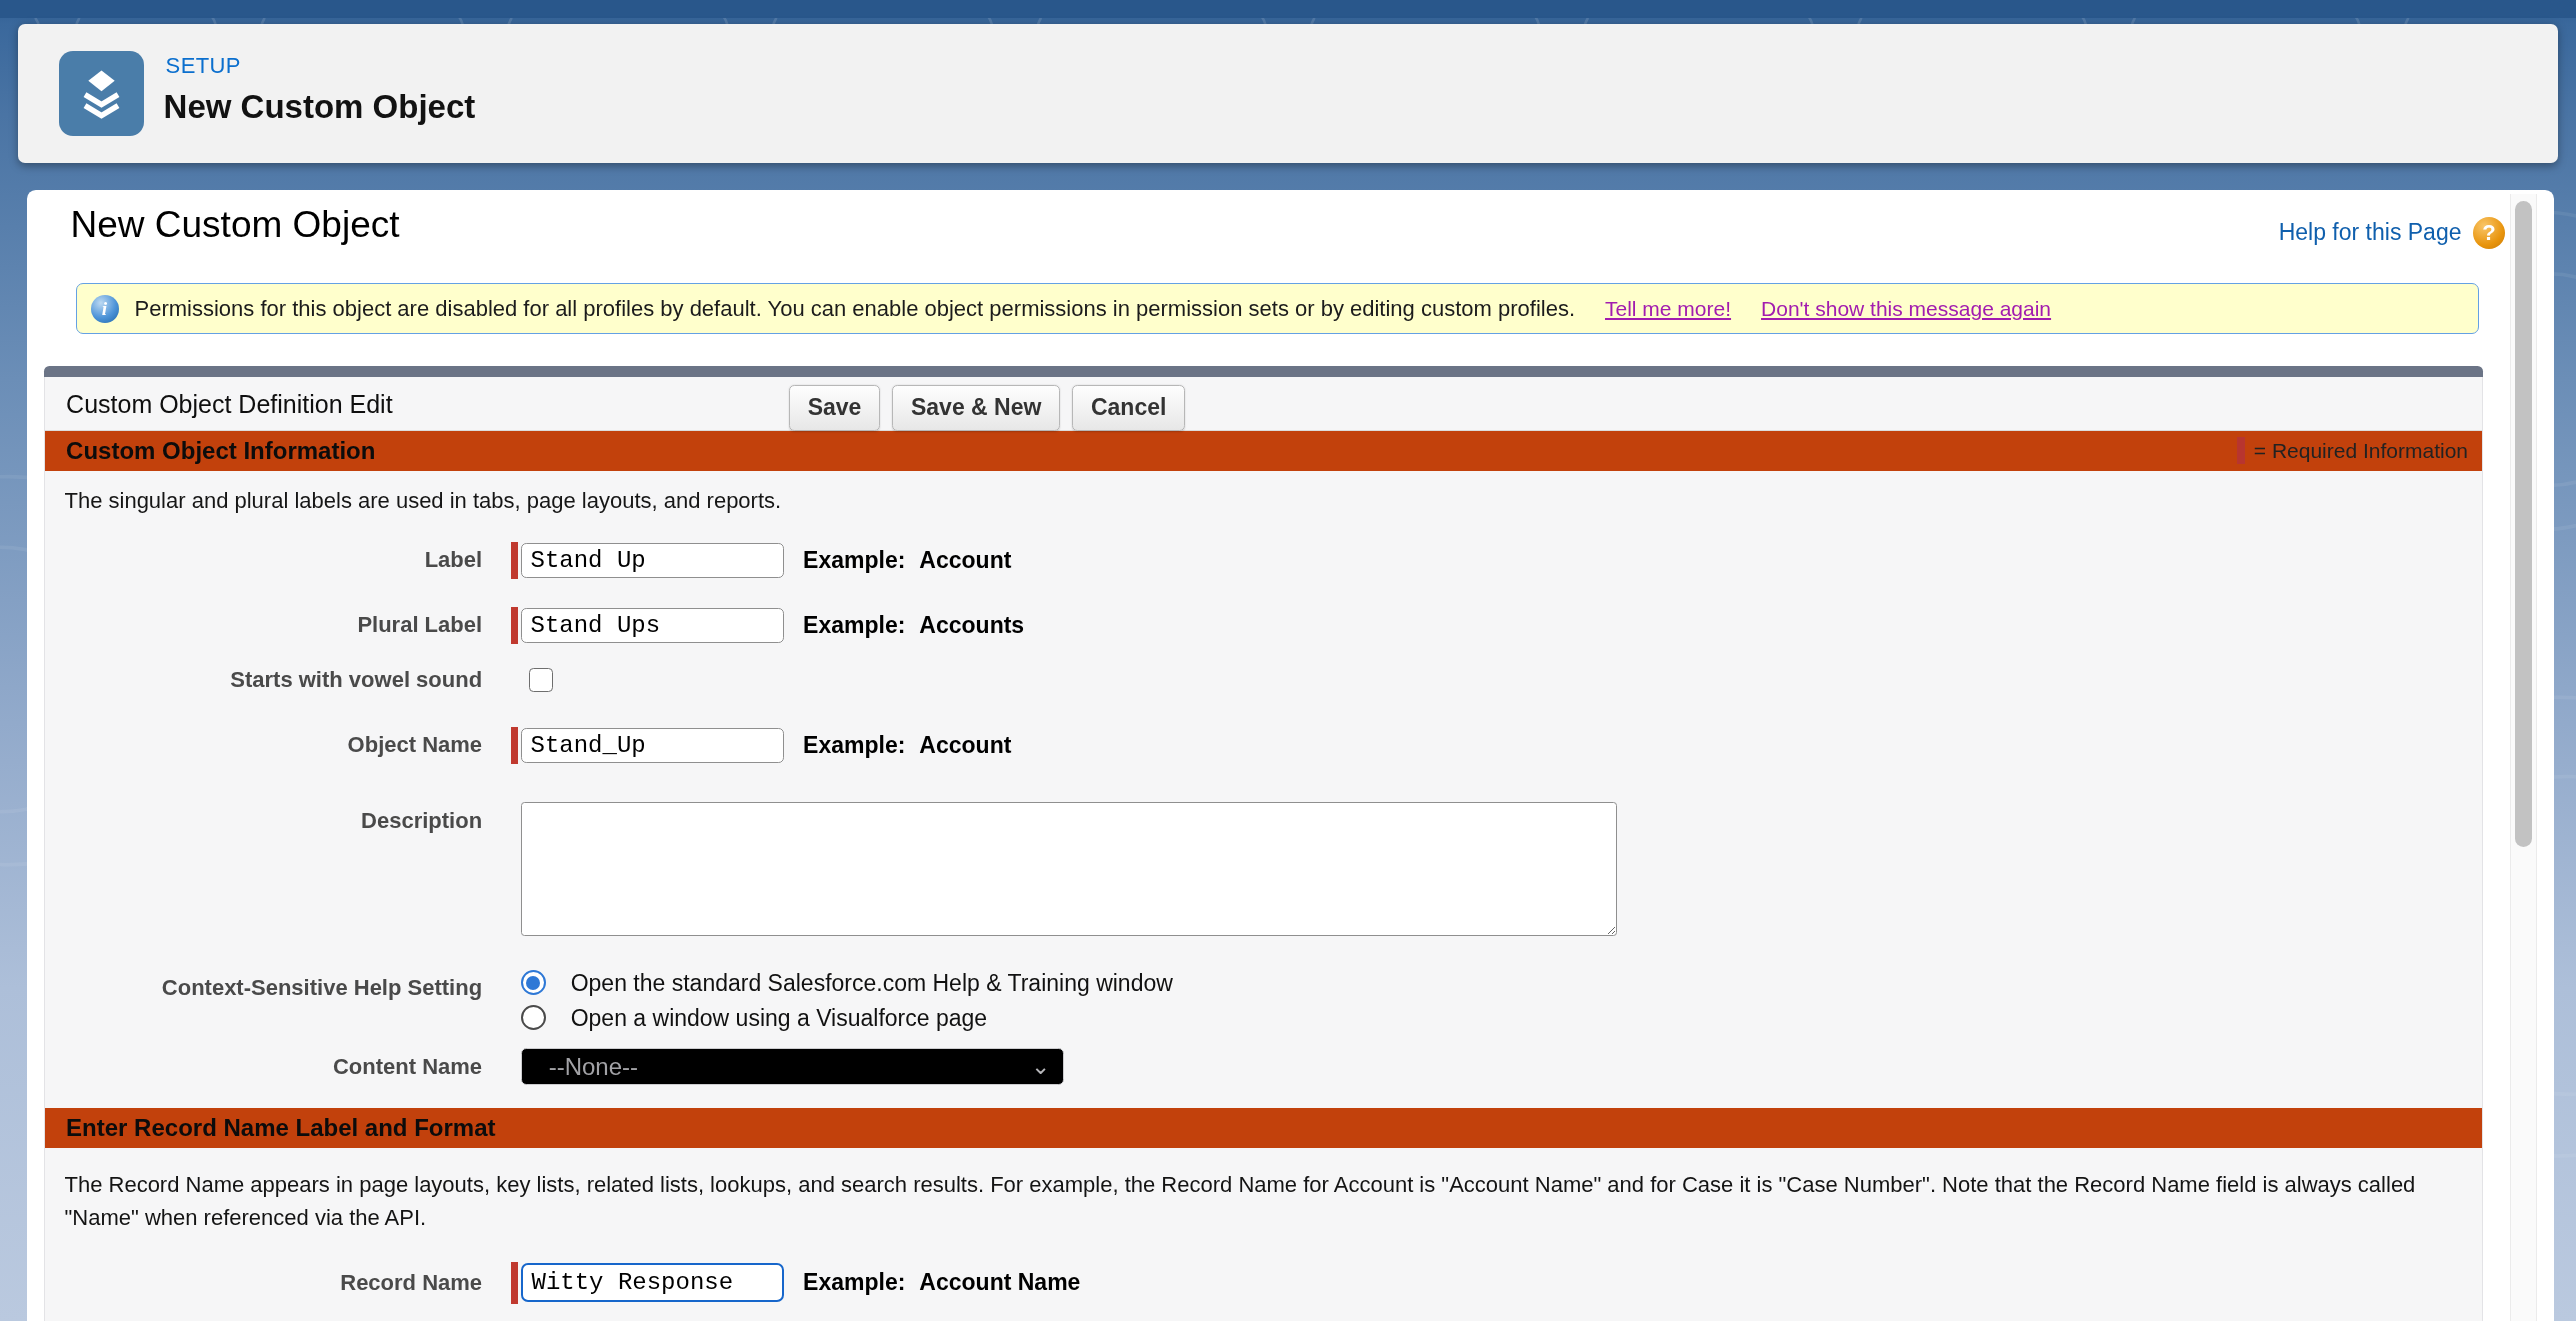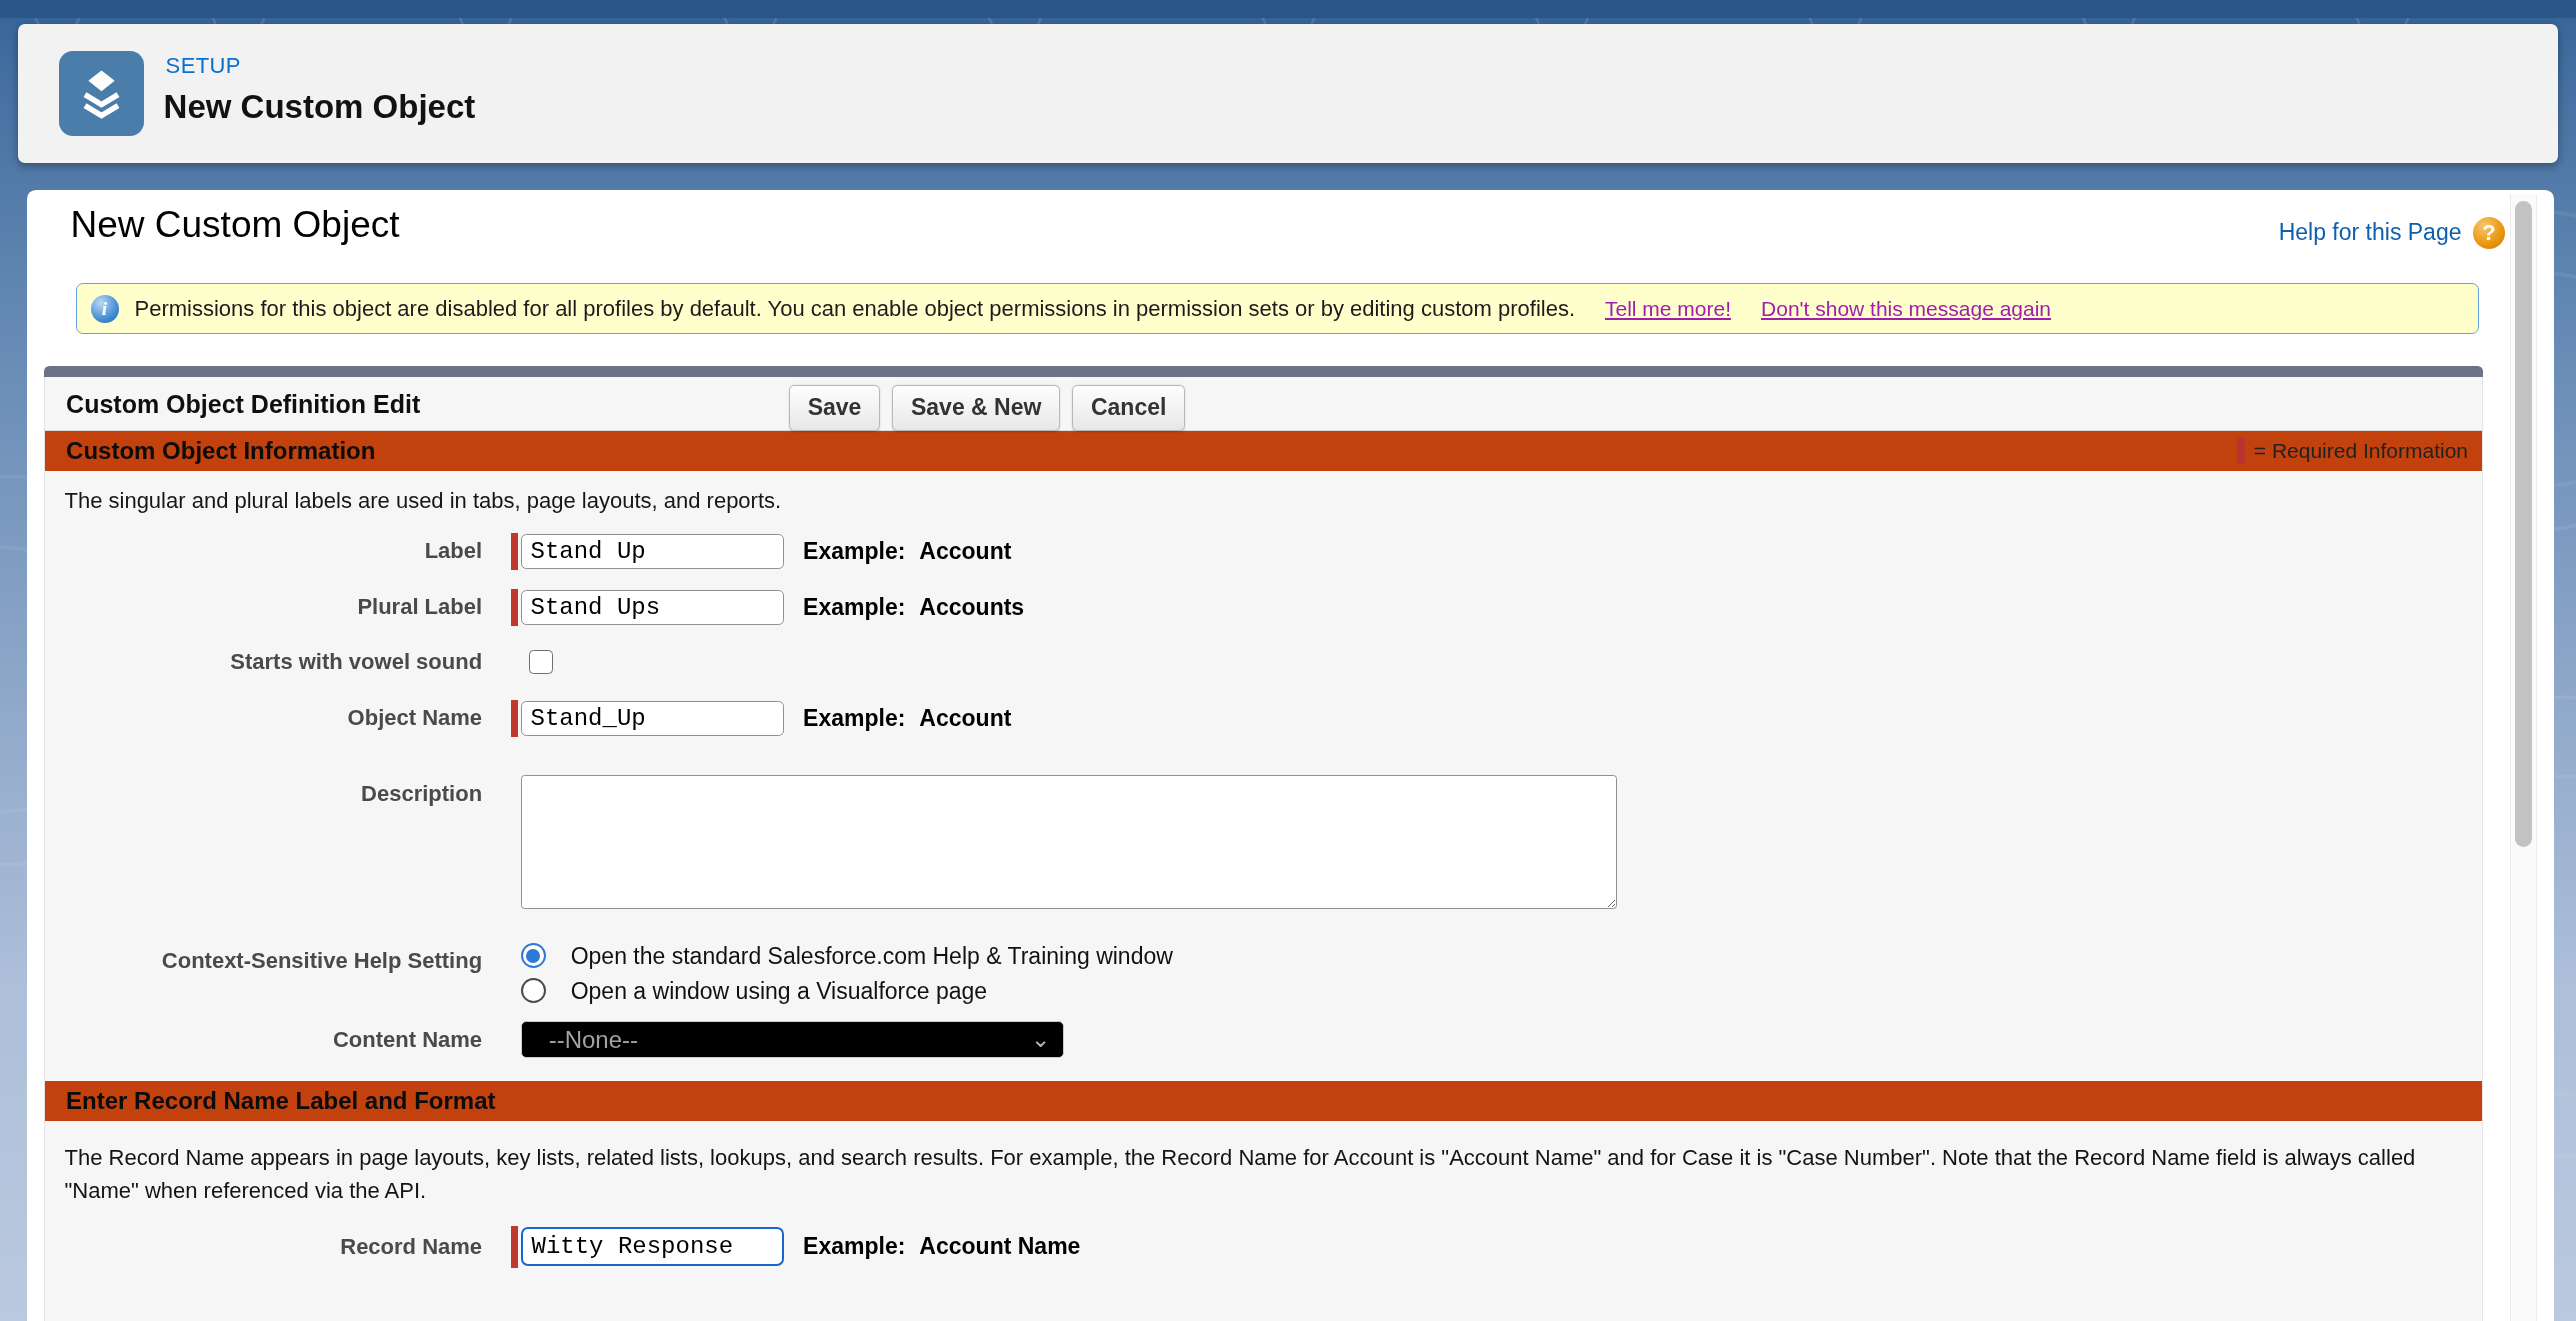--- a/index.html
+++ b/index.html
@@ -42,40 +42,40 @@
     color:#fff; font-size:19.4px; font-weight:700; font-style:italic; font-family:"Liberation Serif", serif;
     display:flex; align-items:center; justify-content:center; margin-right:16px; }
   .notice-text { font-size:22px; color:#1c1c1c; white-space:nowrap; }
   .notice-link { font-size:21px; color:#a21caf; margin-left:30px; text-decoration:underline; white-space:nowrap; cursor:pointer; }
 
   
   .editor-card { position:absolute; left:17.6px; right:71px; top:176px; bottom:-1.8px; }
   .top-strip { height:10.6px; background:#6b7486; border-radius:5.3px 5.3px 0 0; }
   .action-row { position:relative; height:54px; background:#f6f6f7;
     border-bottom:0.9px solid #dcdcdc; border-left:0.9px solid #e3e3e6; border-right:0.9px solid #e3e3e6; }
-  .editor-title { position:absolute; left:21px; top:13.2px; font-size:25px; font-weight:700; color:#0f0f0f; }
+  .editor-title { position:absolute; left:21px; top:13.2px; font-size:25px; font-weight:400; color:#0f0f0f; }
   .btn-group { position:absolute; left:744px; top:8px; display:flex; gap:12.4px; }
   .btn { height:46px; padding:0 17.6px; border:0.9px solid #b7b7b7; border-radius:5.3px;
     background:linear-gradient(#fefefe,#e7e7e7); font-size:23px; font-weight:700; color:#333;
     display:flex; align-items:center; cursor:pointer; box-shadow:0 0.9px 1.8px rgba(0,0,0,.18); font-family:inherit; }
 
   .section-bar { height:40px; background:#c2410c; display:flex; align-items:center;
     border-left:0.9px solid #e3e3e6; border-right:0.9px solid #e3e3e6; }
   .section-title { font-size:24px; font-weight:700; color:#0c0c0c; margin-left:21px; }
   .req-legend { margin-left:auto; margin-right:14px; display:flex; align-items:center; gap:8.8px; }
   .req-box { width:8px; height:26.5px; background:#b8352f; }
   .req-legend-text { font-size:21px; color:#222; }
 
   .form-body { background:#f6f6f7; border-left:0.9px solid #e3e3e6; border-right:0.9px solid #e3e3e6; padding:3.5px 0 23px 0; }
   .form-body.last { min-height:229px; }
   .helper { font-size:22px; color:#161616; margin:14px 0 5.3px 19.4px; }
   .helper.gap { margin-top:41px; }
   .para { font-size:22px; color:#141414; margin:16px 49px 7px 19.4px; line-height:1.5; }
 
-  .frow { display:flex; align-items:center; margin-top:19px; }
+  .frow { display:flex; align-items:center; margin-top:28px; }
   .frow.top { align-items:flex-start; }
   .flabel { width:437px; text-align:right; font-size:22px; font-weight:700; color:#4a4a4a; flex:none; line-height:1.2; }
   .frow.top .flabel { padding-top:7px; }
   .reqbar { width:7px; height:37px; background:#c0392f; margin-left:29px; margin-right:2.6px; flex:none; }
   .reqbar.tall { height:42px; }
   .reqbar.ghost { visibility:hidden; }
   input.text { width:263px; height:35px; border:1.8px solid #8f8f8f; border-radius:5.3px;
     font-size:24px; padding:0 8.8px; color:#000; background:#fff; font-family:Liberation Mono, monospace; }
   input.text.focused { border:2.6px solid #1666cb; border-radius:7px; height:39px; }
   .example { font-size:23px; font-weight:700; color:#000; margin-left:19.4px; white-space:nowrap; }

